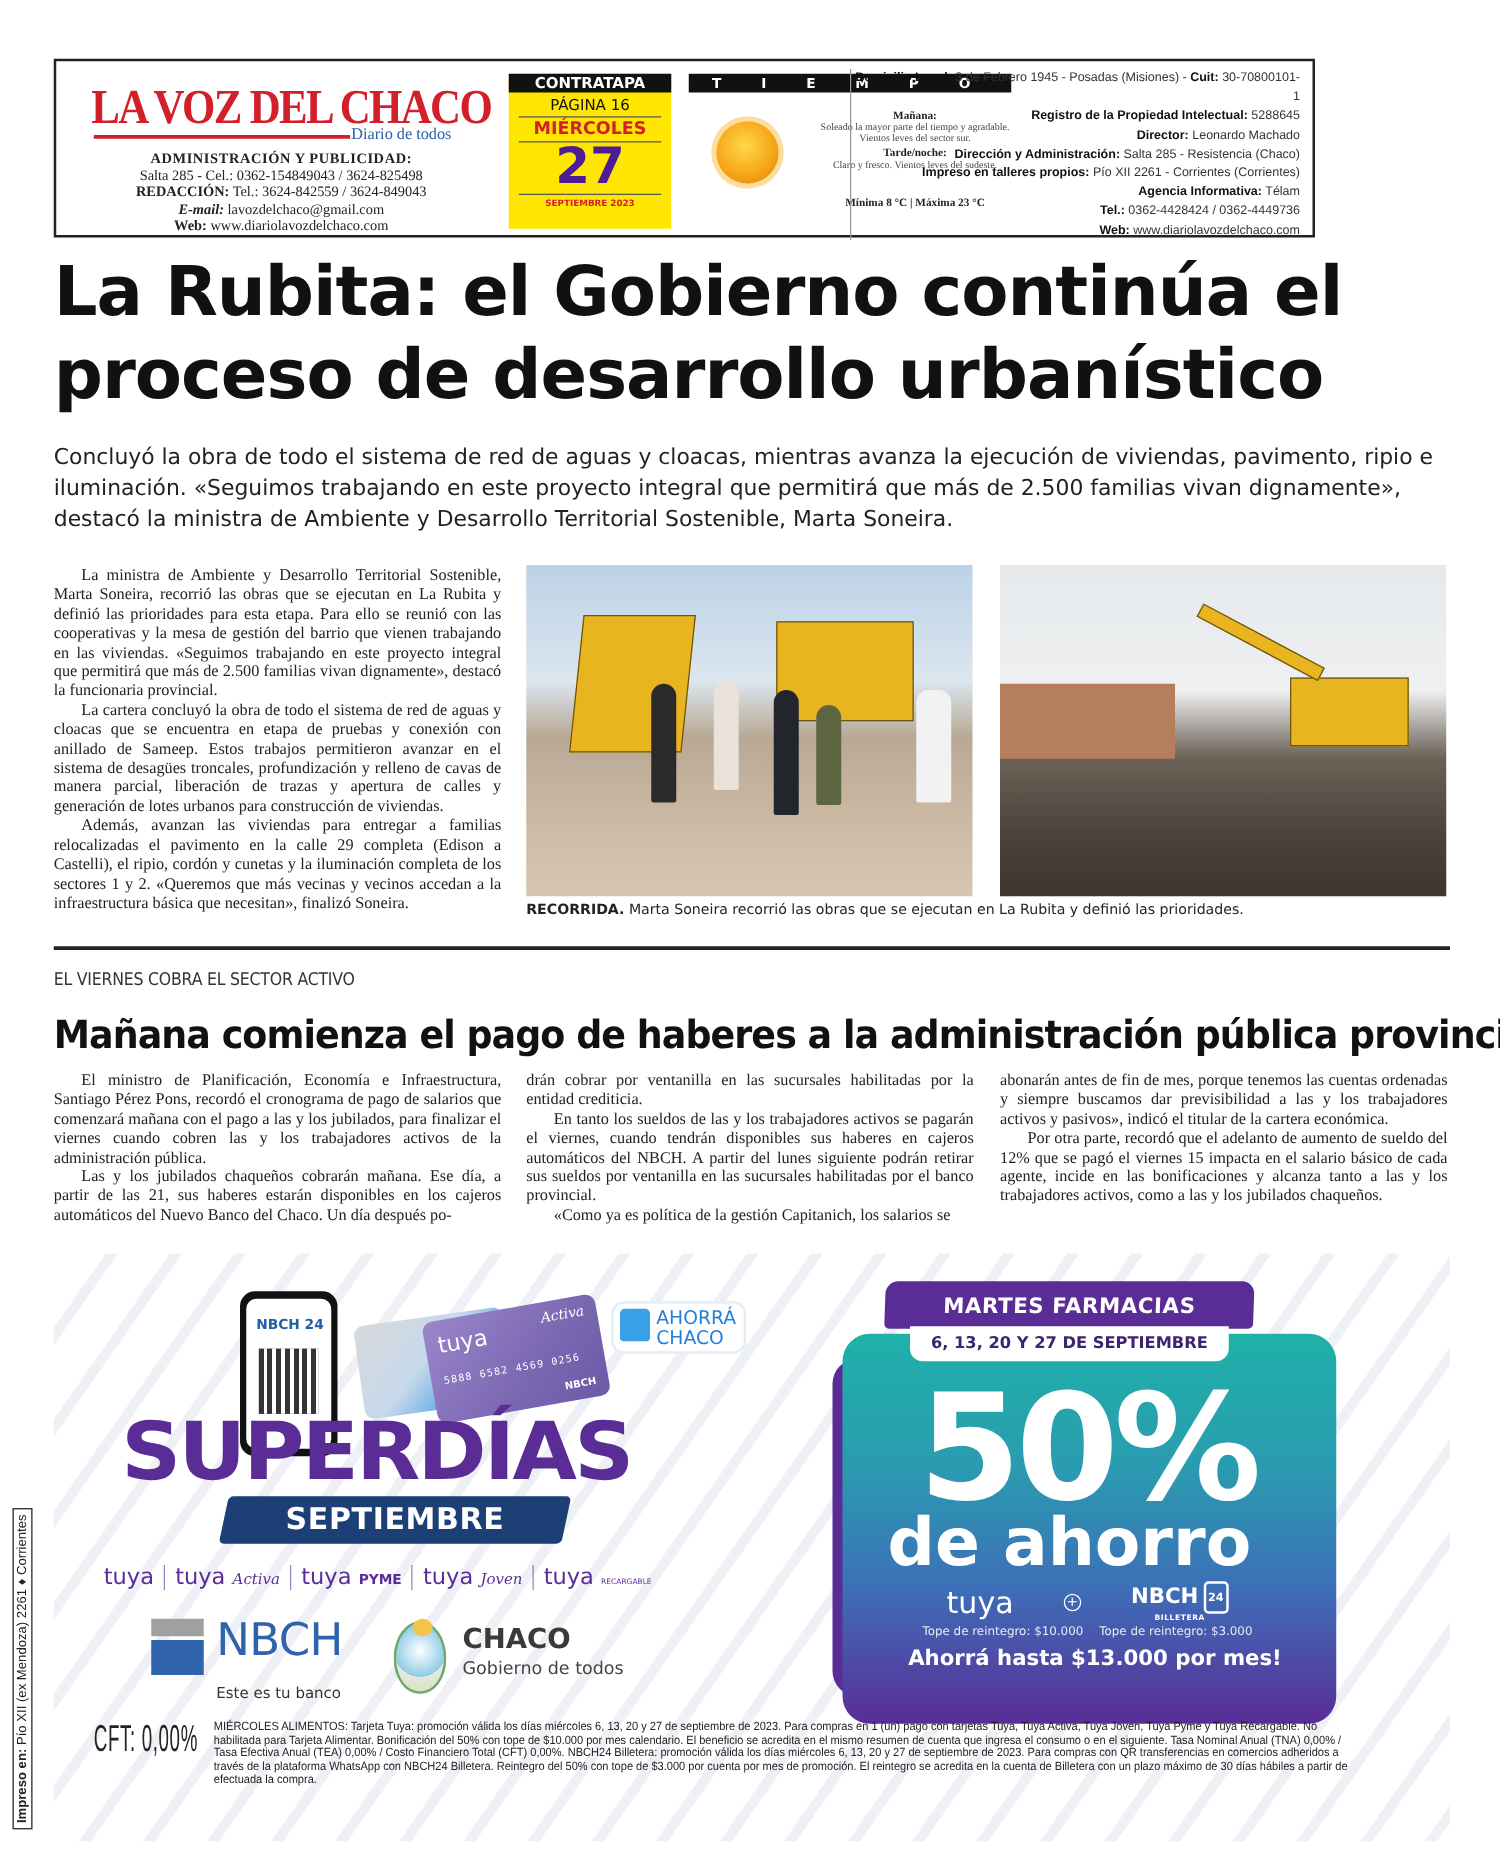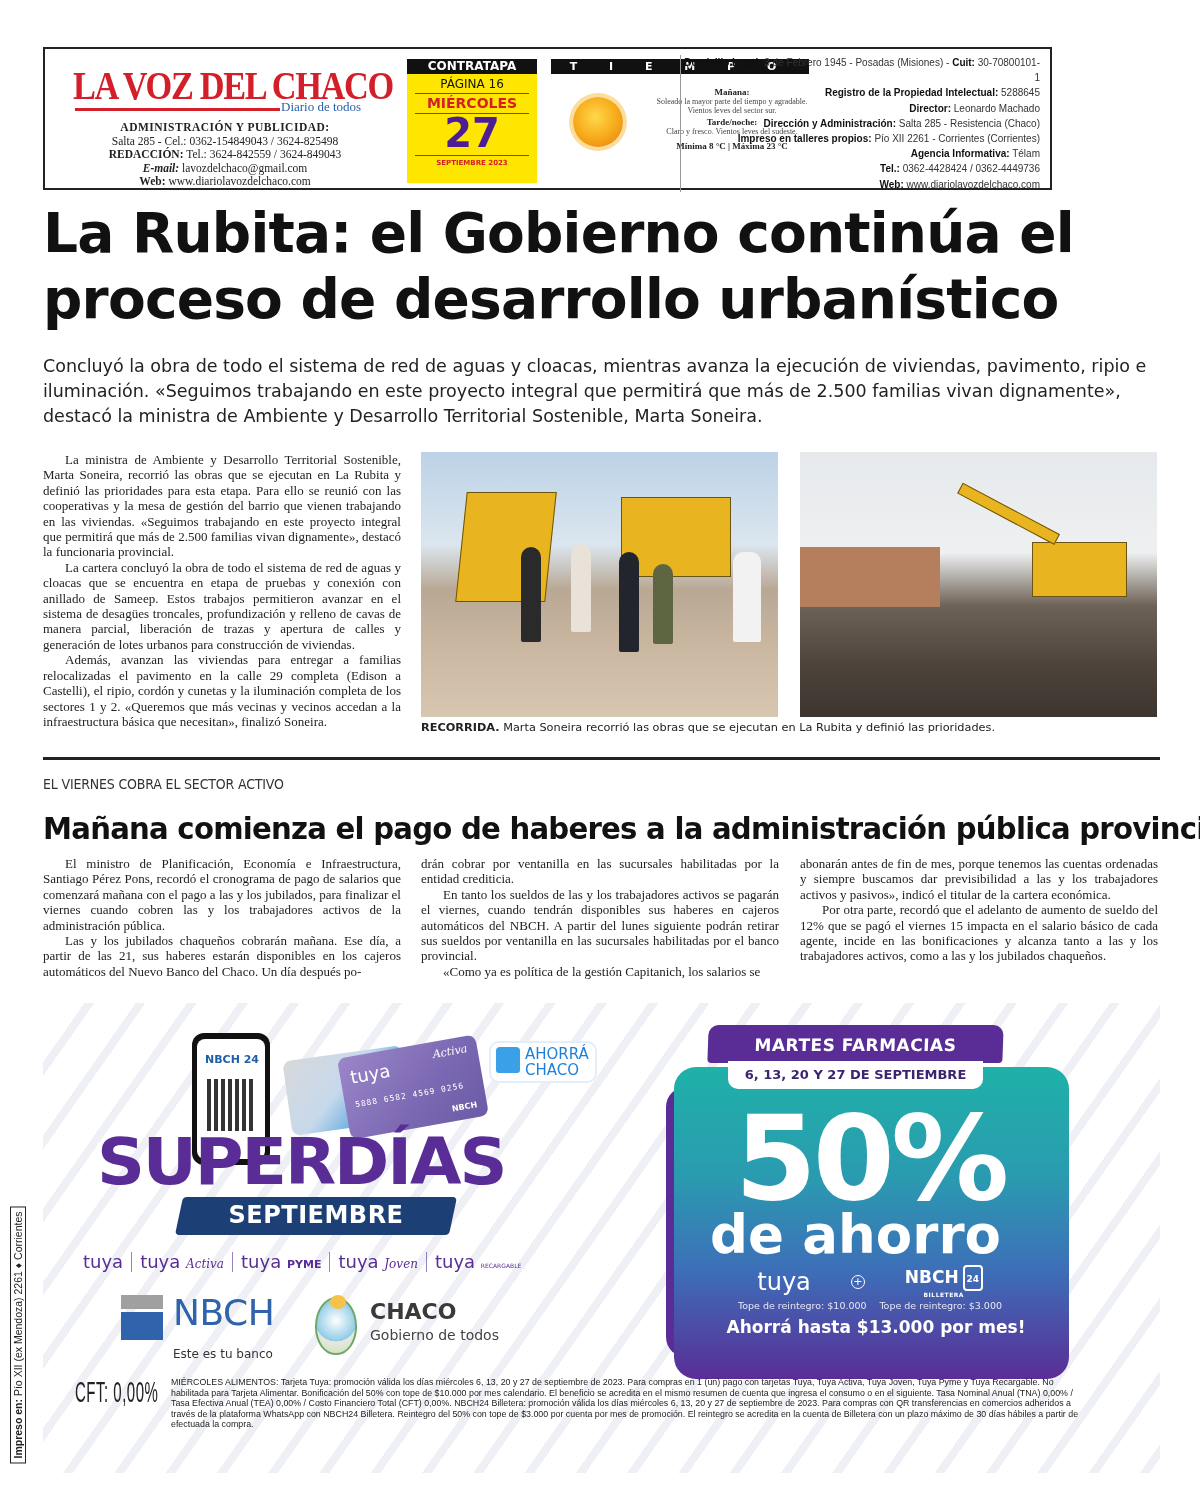--- a/index.html
+++ b/index.html
@@ -21,21 +21,21 @@
   .date-page { font-weight: normal; font-size: 12px; color: #111; margin-top: 3px; }
   .date-day { font-weight: bold; font-size: 14px; color: #d31f2a; border-top: 1px solid #555; margin: 2px 8px 0; padding-top: 1px; }
   .date-num { font-weight: bold; font-size: 40px; color: #4c1d95; line-height: 38px; border-top: 1px solid #555; margin: 2px 8px 0; }
   .date-month { font-weight: bold; font-size: 7px; color: #d31f2a; border-top: 1px solid #555; margin: 3px 8px 0; padding-top: 3px; }
 
   .weather { position: absolute; left: 506px; top: 10px; width: 258px; height: 124px; }
   .weather-bar { background: #111; color: #fff; font-family: "DejaVu Sans", sans-serif; font-weight: bold; font-size: 11px; letter-spacing: 14px; text-align: center; height: 15px; line-height: 15px; }
   .sun { position: absolute; left: 22px; top: 38px; width: 50px; height: 50px; border-radius: 50%; background: radial-gradient(circle at 45% 40%, #ffd84a 0%, #f6a818 55%, #e67a10 100%); box-shadow: 0 0 0 4px rgba(247,180,40,0.45); }
   .weather-text { position: absolute; left: 104px; top: 26px; width: 154px; text-align: center; font-size: 8px; line-height: 9px; color: #444; }
   .weather-text .lbl { font-weight: bold; font-size: 9px; color: #222; margin-top: 3px; display: block; }
-  .weather-text .minmax { font-weight: bold; font-size: 9px; color: #222; margin-top: 6px; display: block; }
+  .weather-text .minmax { font-weight: bold; font-size: 9px; color: #222; margin-top: 22px; display: block; }
 
   .legal { position: absolute; right: 10px; top: 6px; width: 360px; text-align: right; font-family: "Liberation Sans", sans-serif; font-size: 10px; line-height: 15.2px; color: #333; border-left: 1px solid #999; padding-right: 0; }
   .legal b { font-weight: bold; color: #111; }
 
   
   .headline { position: absolute; left: 43px; top: 200px; width: 1130px; font-family: "DejaVu Sans", sans-serif; font-weight: bold; font-size: 55px; line-height: 66px; letter-spacing: -0.8px; color: #111; }
   .deck { position: absolute; left: 43px; top: 354px; width: 1120px; font-family: "DejaVu Sans", sans-serif; font-size: 17.5px; line-height: 25px; color: #222; }
 
   
   .col-text { font-family: "Liberation Serif", serif; font-size: 13px; line-height: 15.4px; text-align: justify; color: #222; }

